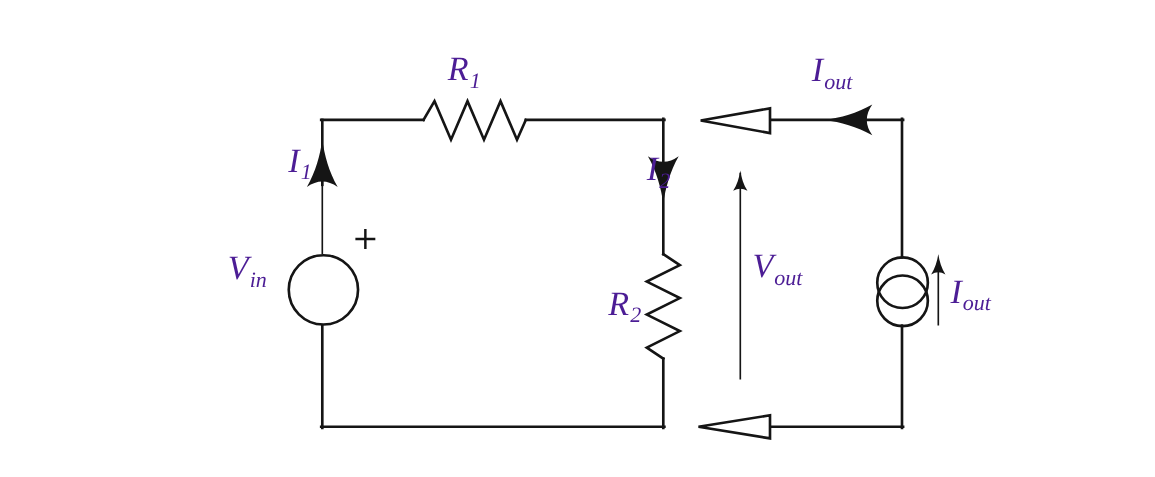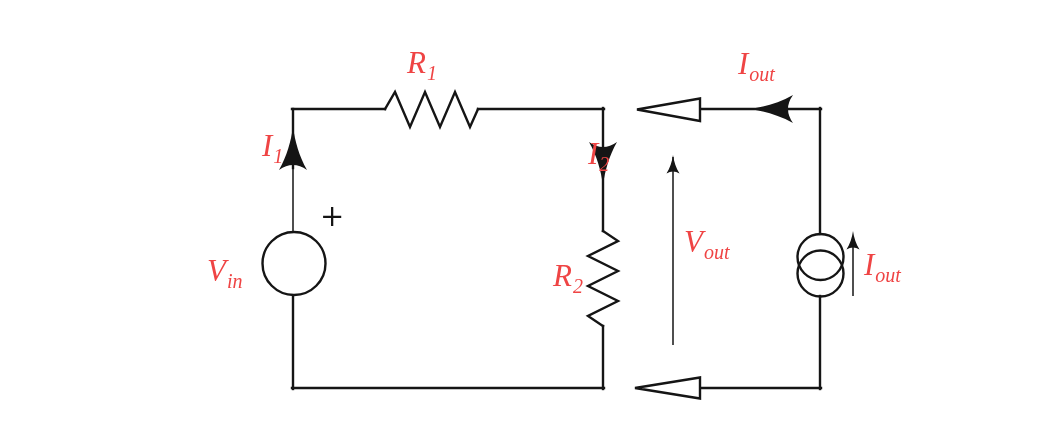--- a/index.html
+++ b/index.html
@@ -19,21 +19,21 @@
     position: absolute;
     left: 0;
     top: 0;
   }
   .lbl {
     position: absolute;
     font-family: "Liberation Serif", "DejaVu Serif", serif;
     font-style: italic;
     font-size: 31px;
     line-height: 1;
-    color: #ef4444;
+    color: #4c1d95;
     white-space: nowrap;
     letter-spacing: 0;
   }
   .lbl .sub {
     font-size: 20px;
     vertical-align: -7px;
     margin-left: 1px;
     font-style: italic;
   }
   .plus {
@@ -104,21 +104,21 @@
 
       <path d="M853,231 C852,238 850,244 846.5,249.5 Q853,245.5 859.5,249.5 C856,244 854,238 853,231 Z"></path>
     </g>
 
     <g fill="#ffffff" stroke-width="2.4" stroke-linejoin="miter" stroke="#151515">
       <polygon points="637,109.5 700,98.5 700,121"></polygon>
       <polygon points="635,388 700,377.5 700,398.5"></polygon>
     </g>
   </svg>
 
-  <div class="lbl" style="left:207px; top:255px;">
+  <div class="lbl" style="left:207px; top:228px;">
     <span class="main">V</span><span class="sub">in</span>
   </div>
 
   <div class="plus" style="left:320px; top:202px;">+</div>
 
   <div class="lbl" style="left:245px; top:130px;margin-left:17px;">
     <span class="main">I</span><span class="sub">1</span>
   </div>
 
   <div class="lbl" style="left:407px; top:47px;">

